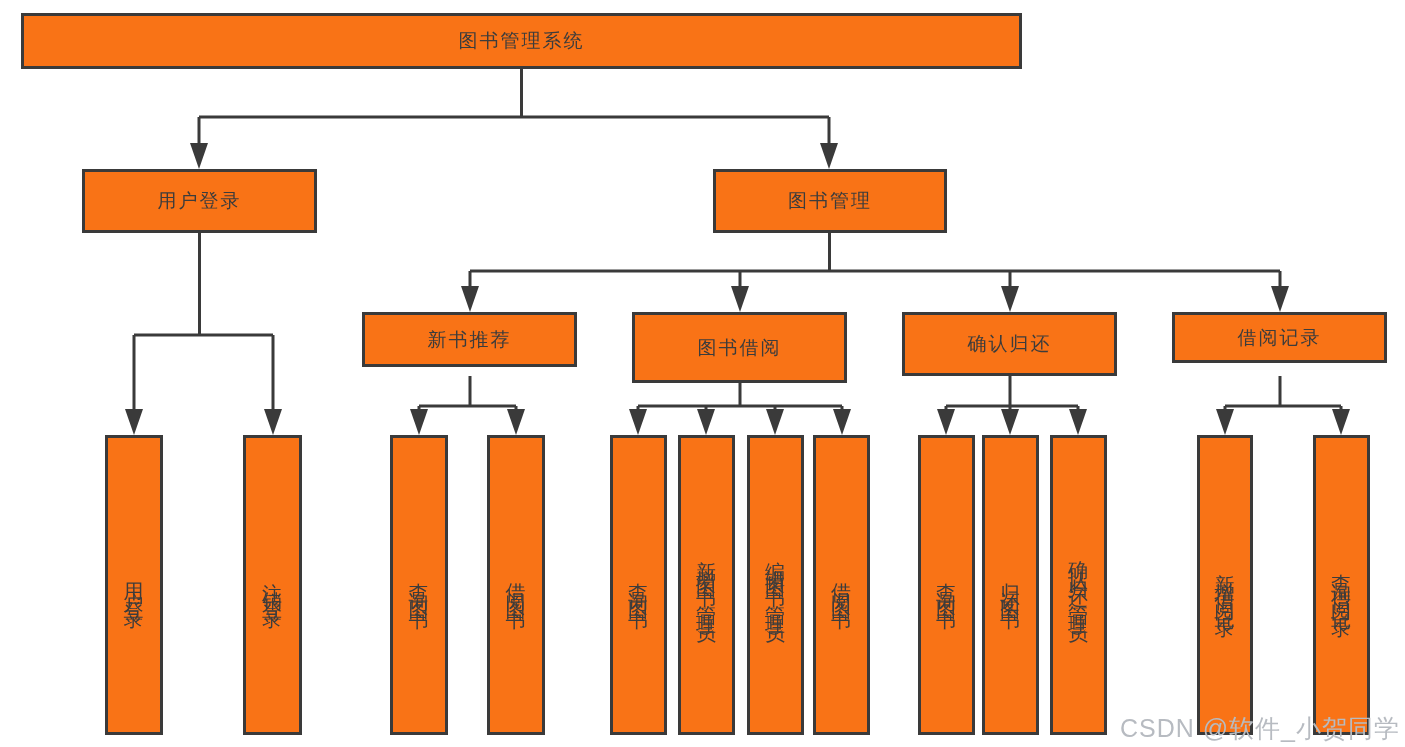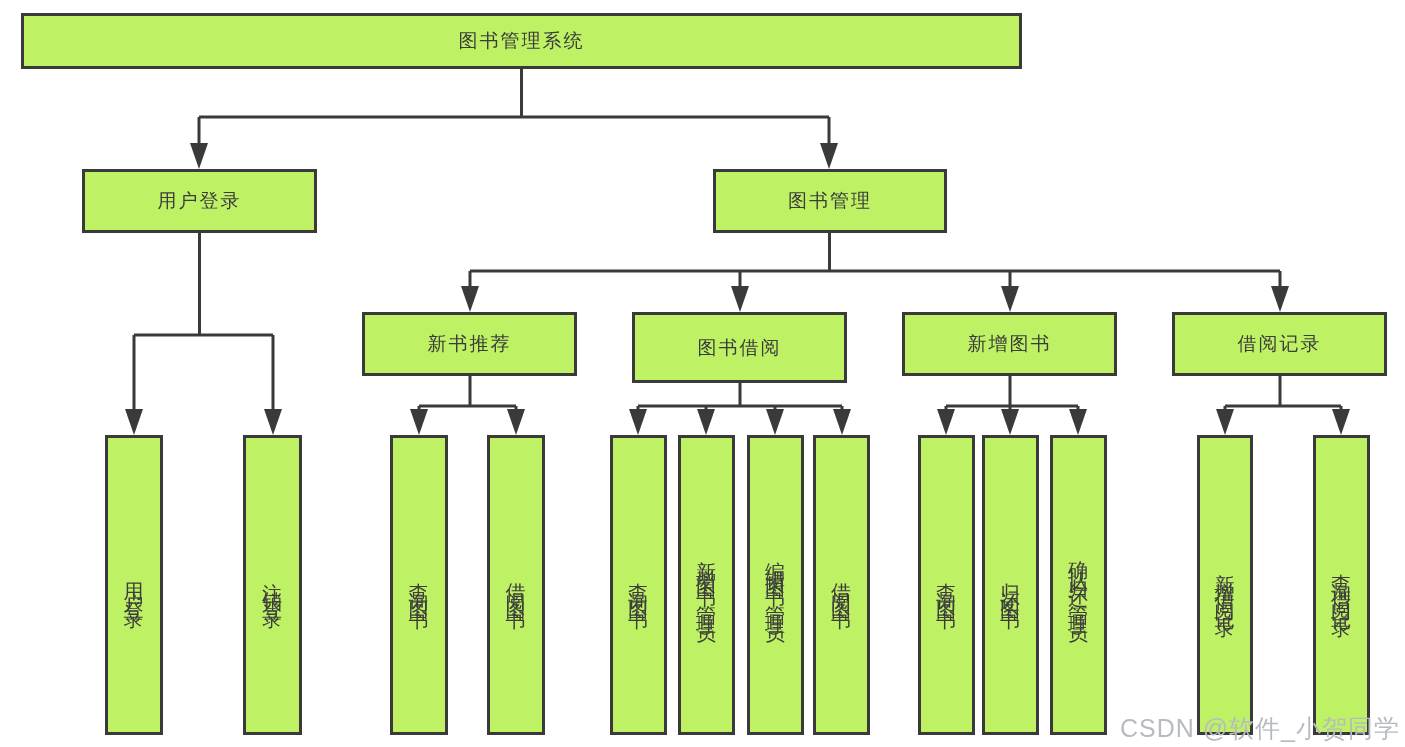--- a/index.html
+++ b/index.html
@@ -19,21 +19,21 @@
     overflow: hidden;
   }
   svg.connectors {
     position: absolute;
     left: 0; top: 0;
     width: 1405px; height: 747px;
     pointer-events: none;
   }
   .node {
     position: absolute;
-    background: #bef264;
+    background: #f97316;
     border: 3px solid var(--line);
     display: flex;
     align-items: center;
     justify-content: center;
     color: var(--text);
   }
   .hbox span {
     font-size: 19px;
     letter-spacing: 2px;
     white-space: nowrap;
@@ -107,30 +107,30 @@
     <span>图书管理系统</span>
   </div>
 
   <div class="node hbox" style="left:82px; top:169px; width:235px; height:64px;">
     <span>用户登录</span>
   </div>
   <div class="node hbox" style="left:713px; top:169px; width:234px; height:64px;">
     <span>图书管理</span>
   </div>
 
-  <div class="node hbox" style="left:362px; top:312px; width:215px; height:64px;">
+  <div class="node hbox" style="left:362px; top:312px; width:215px; height:55px;">
     <span>新书推荐</span>
   </div>
   <div class="node hbox" style="left:632px; top:312px; width:215px; height:71px;">
     <span>图书借阅</span>
   </div>
   <div class="node hbox" style="left:902px; top:312px; width:215px; height:64px;">
-    <span>新增图书</span>
+    <span>确认归还</span>
   </div>
-  <div class="node hbox" style="left:1172px; top:312px; width:215px; height:64px;">
+  <div class="node hbox" style="left:1172px; top:312px; width:215px; height:51px;">
     <span>借阅记录</span>
   </div>
 
   <div class="node vbox" style="left:105px; top:435px; width:58px; height:300px;">
     <span>用户登录</span>
   </div>
   <div class="node vbox" style="left:243px; top:435px; width:59px; height:300px;">
     <span>注销登录</span>
   </div>
 

